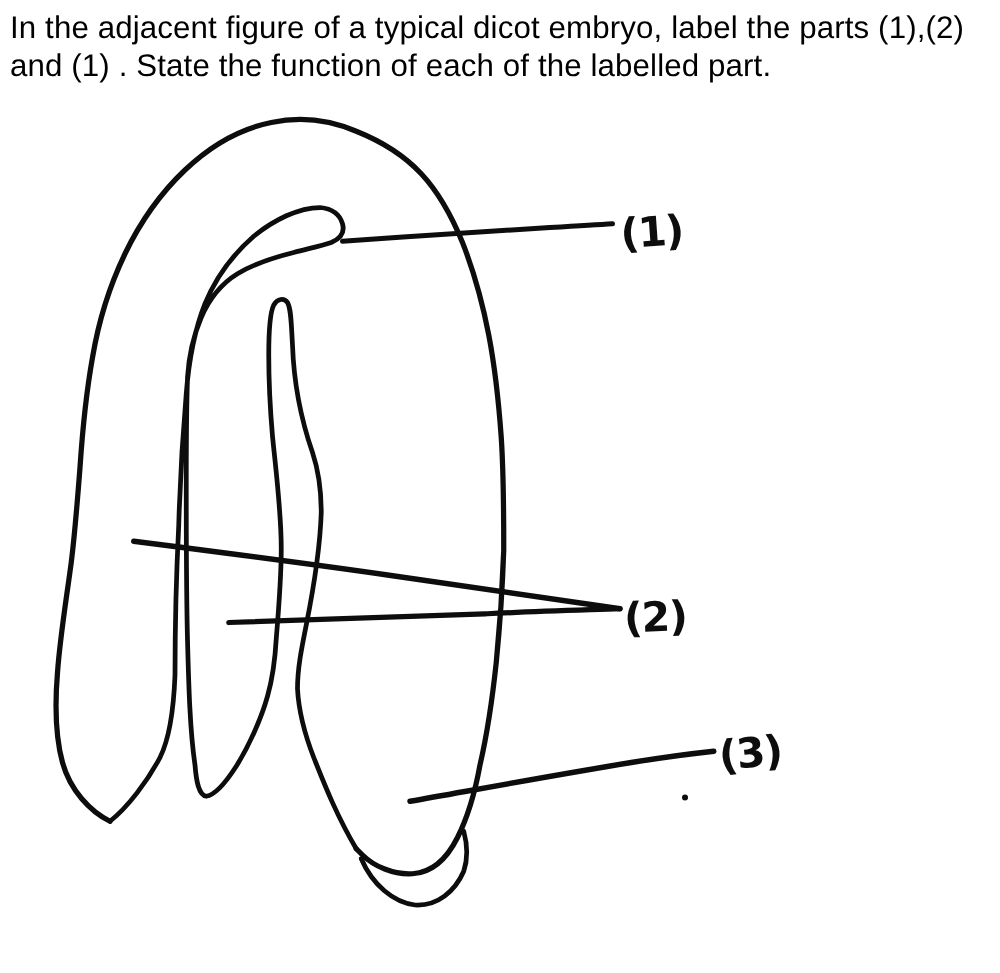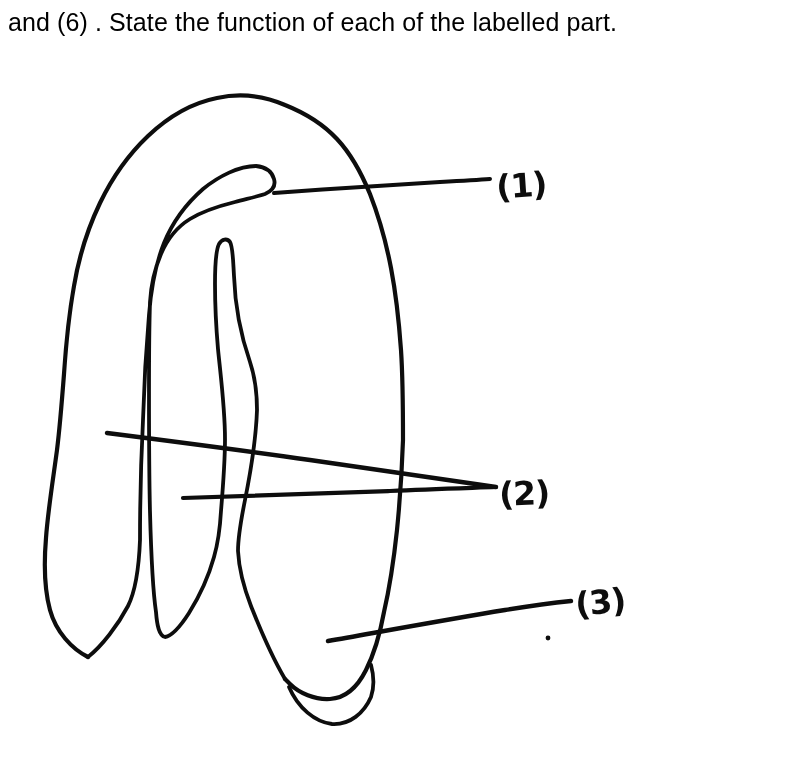--- a/index.html
+++ b/index.html
@@ -15,21 +15,22 @@
   .figure-svg{position:absolute;left:0;top:0;}
   .figure-svg text{
     font-family:"DejaVu Sans",sans-serif;
     font-weight:bold;font-size:33px;letter-spacing:-1px;
   }
 </style>
 </head>
 <body>
 
 <div class="question">
-  <div>and (6) . State the function of each of the labelled part.</div>
+  <div>In the adjacent figure of a typical dicot embryo, label the parts (1),(2)</div>
+  <div>and (1) . State the function of each of the labelled part.</div>
 </div>
 
 <svg class="figure-svg" width="800" height="778" viewBox="0 0 800 778">
   <g fill="none" stroke-linecap="round" stroke-linejoin="round" stroke="#0d0d0d">
 
     <path stroke-width="4.2" d="
       M 88 657
       C 72 649, 56 632, 50 610
       C 44 588, 44 562, 46 538
       C 48 510, 53 480, 57 450

